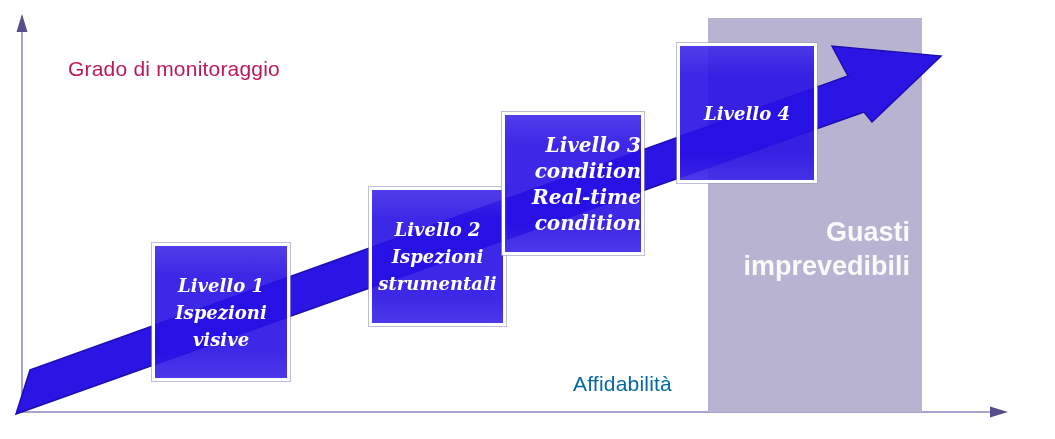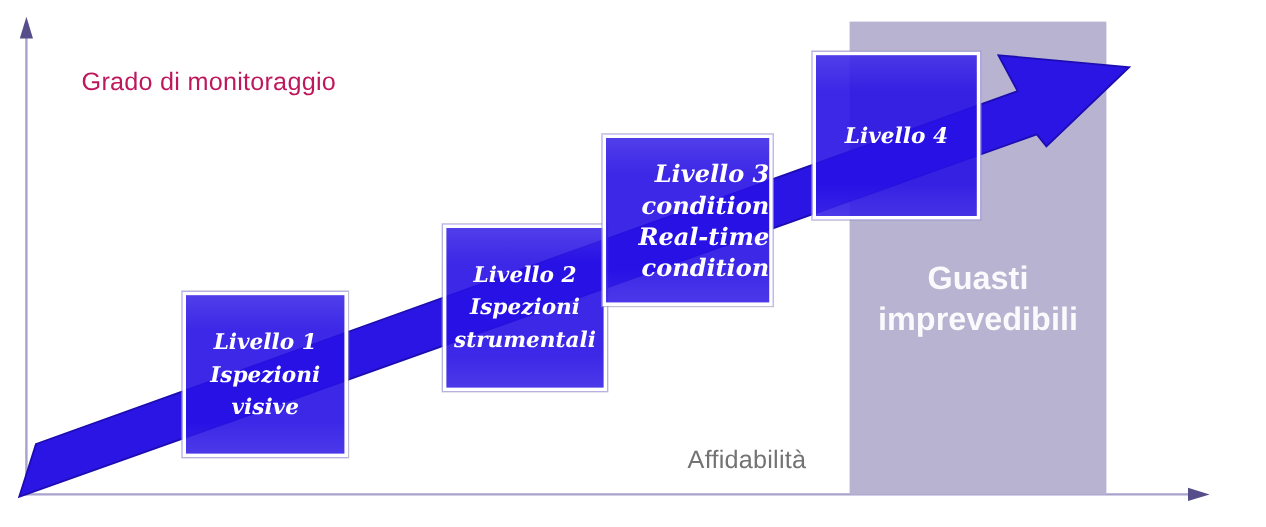--- a/index.html
+++ b/index.html
@@ -28,21 +28,21 @@
   .zone{
     position:absolute;
     left:708px;top:18px;
     width:214px;height:394px;
     background:#b7b3d1;
   }
   .zone-label{
     position:absolute;
     left:720px;top:215px;
     width:190px;
-    text-align:center;
+    text-align:right;
     font-size:27px;
     font-weight:bold;
     line-height:34px;
     color:rgba(255,255,255,0.93);
   }
 
   
   .growth-arrow-poly{
     stroke:#1d0db1;
     stroke-width:1.5;
@@ -111,15 +111,15 @@
     <span class="ln">condition</span>
     <span class="ln">Real-time</span>
     <span class="ln">condition</span>
   </div>
 
   <div class="level-box box-4" style="background-color: rgba(40, 17, 228, 0.9);">
     <span class="ln">Livello 4</span>
   </div>
 
   <div class="axis-label y-label" style="color: #be185d; margin-left: 29px;">Grado di monitoraggio</div>
-  <div class="axis-label x-label" style="color: #737373;">Affidabilità</div>
+  <div class="axis-label x-label" style="color: #0369a1;">Affidabilità</div>
 
 </div>
 
 </body></html>

